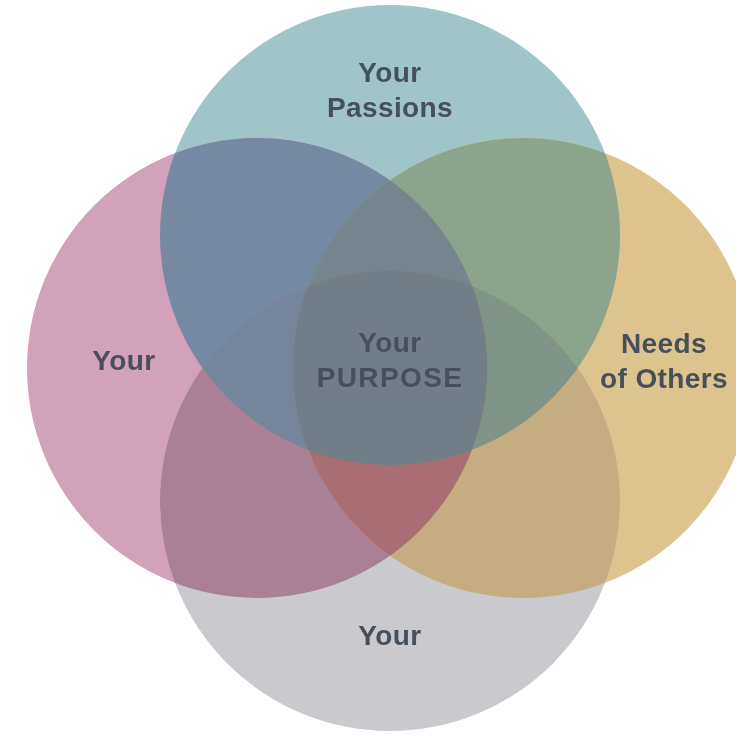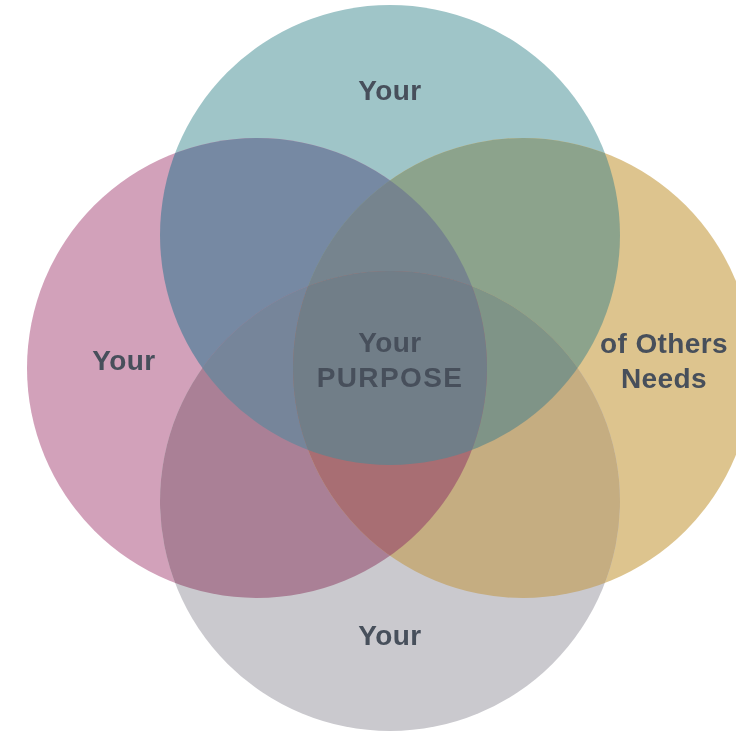--- a/index.html
+++ b/index.html
@@ -74,29 +74,30 @@
       <g clip-path="url(#clipLeft)">
         <g clip-path="url(#clipRight)">
           <circle cx="368" cy="501" r="230" fill="#717E88"></circle>
         </g>
       </g>
     </g>
   </svg>
 
   <div class="label label-passions">
     <span>Your</span>
+    <span>Passions</span>
   </div>
 
   <div class="label label-strengths">
     <span>Your</span>
   </div>
 
   <div class="label label-needs">
+    <span>Needs</span>
     <span>of Others</span>
-    <span>Needs</span>
   </div>
 
   <div class="label label-skills">
     <span>Your</span>
   </div>
 
   <div class="label label-purpose">
     <span>Your</span>
     <span class="caps">PURPOSE</span>
   </div>

